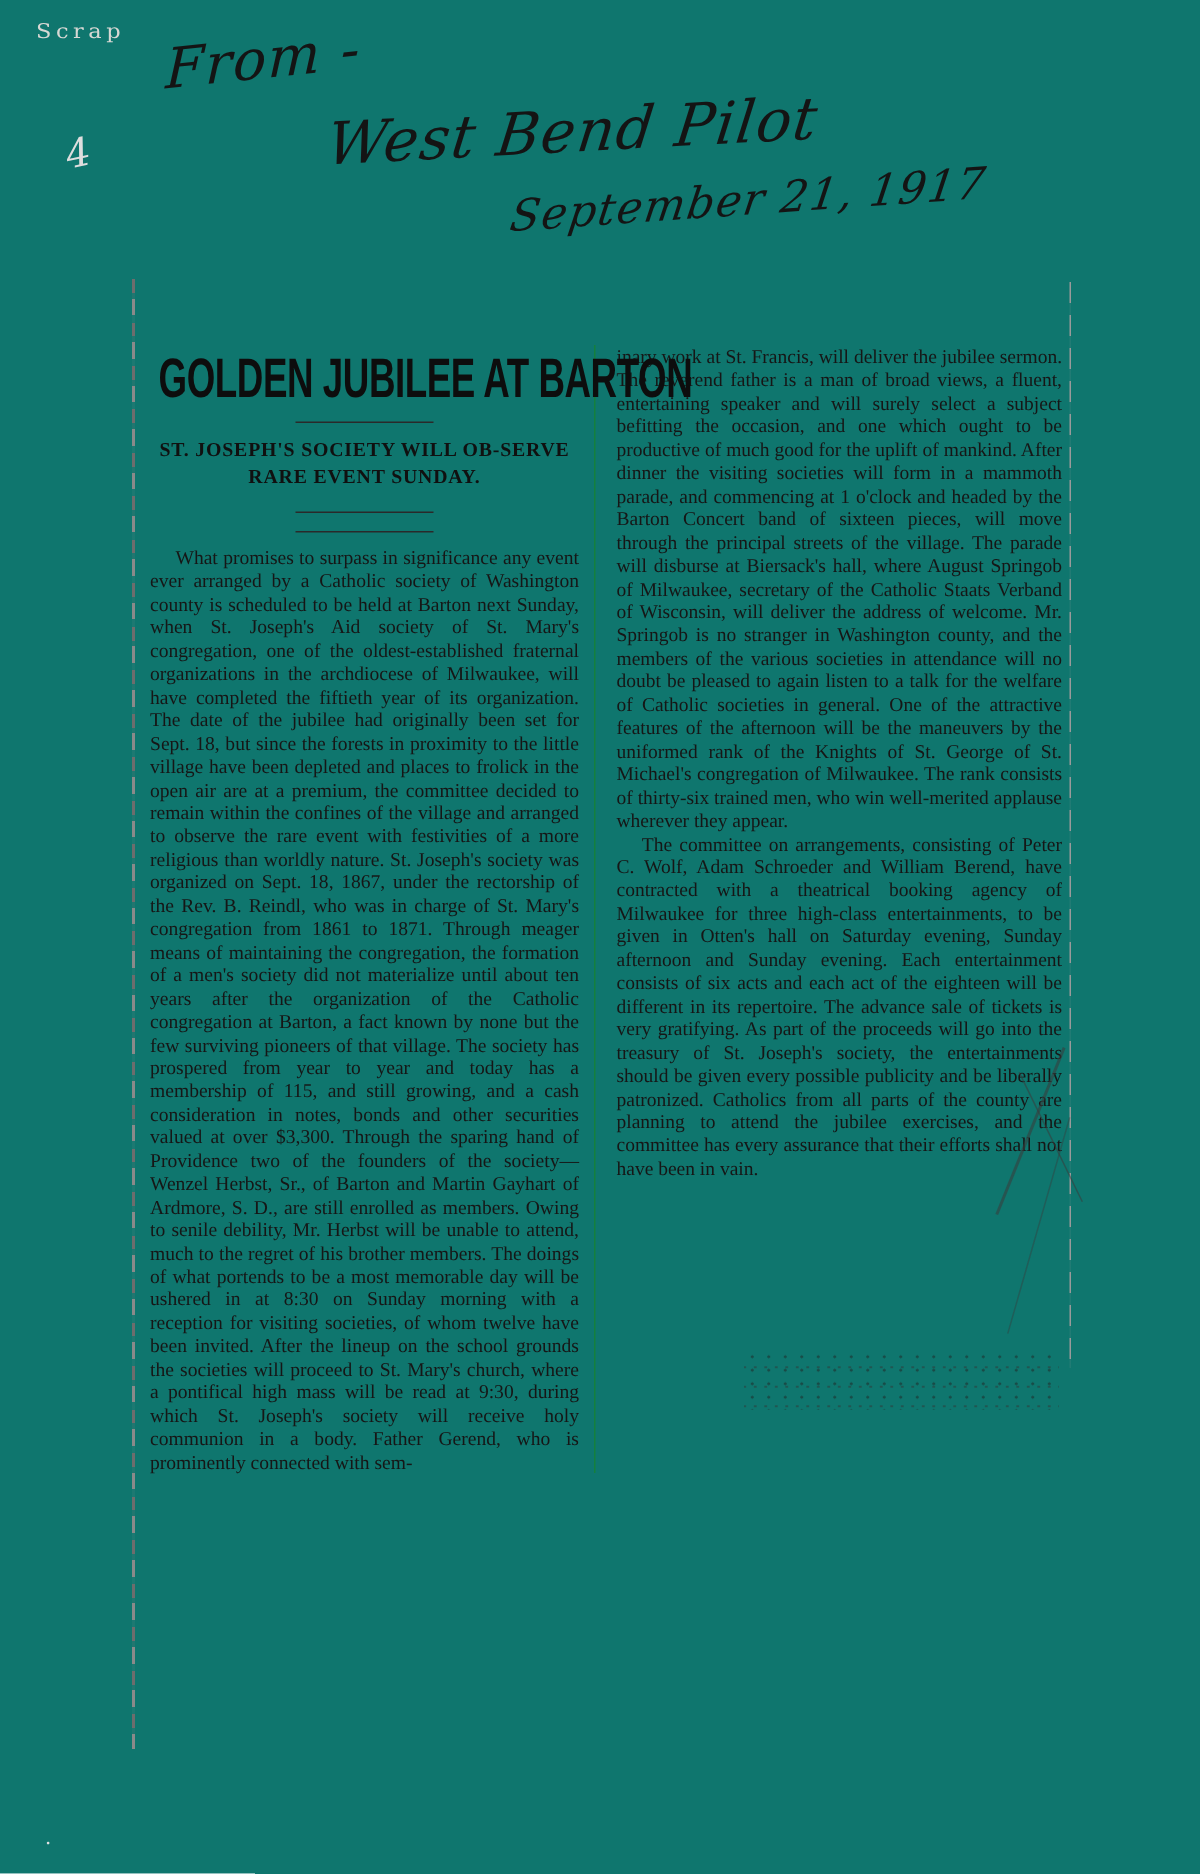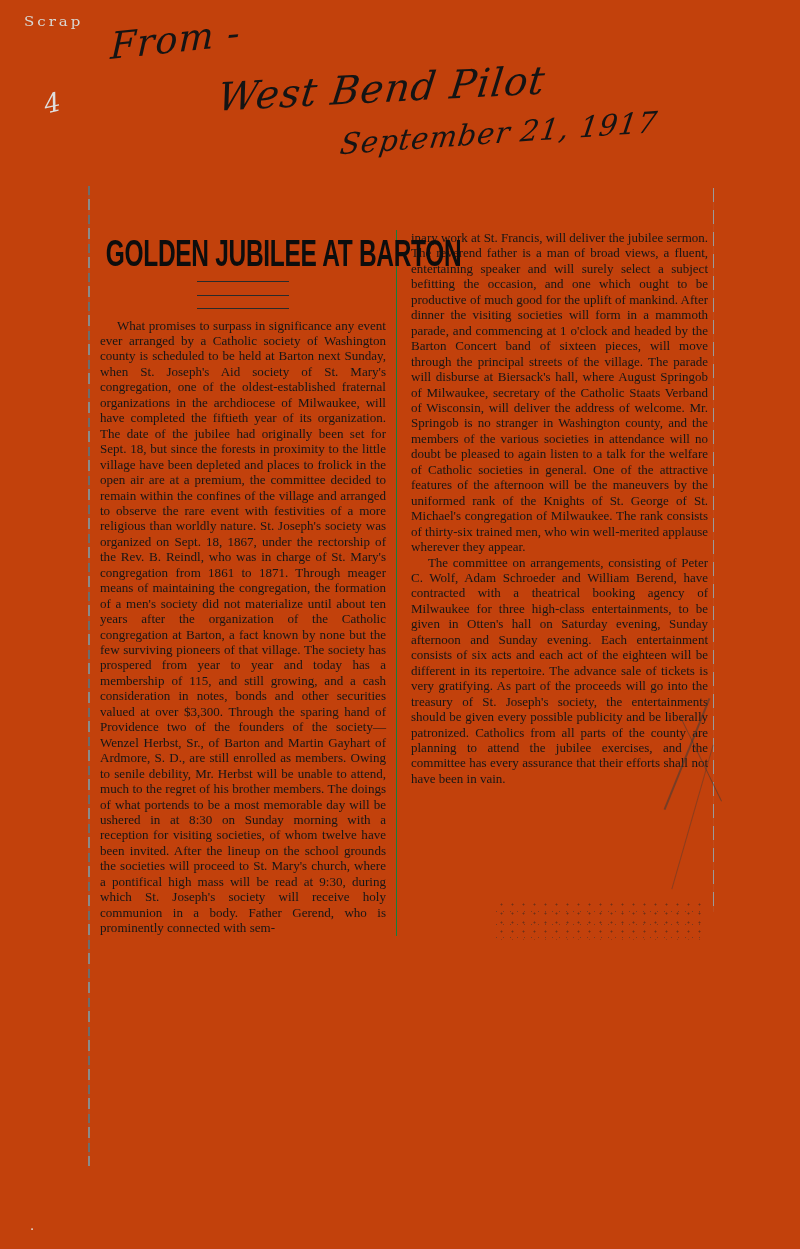--- a/index.html
+++ b/index.html
@@ -14,21 +14,21 @@
     position: relative;
     overflow: hidden;
     font-family: "Liberation Serif", "DejaVu Serif", serif;
     color: #1b1b1b;
   }
 
   
   .scan-page {
     position: absolute;
     inset: 0;
-    background: #c2410c;
+    background: #0f766e;
   }
 
   
   .ghost-mark {
     position: absolute;
     color: #d8d8d4;
     font-family: "DejaVu Serif", serif;
     user-select: none;
     white-space: nowrap;
   }
@@ -278,20 +278,21 @@
   <div class="clipping">
 
     <div class="edge-left"></div>
     <div class="edge-right"></div>
 
     <div class="columns">
 
       <div class="col col-left">
         <div class="headline">GOLDEN JUBILEE AT BARTON</div>
         <div class="rule r2"></div>
+        <div class="deck">ST. JOSEPH'S SOCIETY WILL OB-SERVE RARE EVENT SUNDAY.</div>
         <div class="rule r3"></div>
         <div class="rule"></div>
         <div class="body-text">
           <p>What promises to surpass in significance any event ever arranged by a Catholic society of Washington county is scheduled to be held at Barton next Sunday, when St. Joseph's Aid society of St. Mary's congregation, one of the oldest-established fraternal organizations in the archdiocese of Milwaukee, will have completed the fiftieth year of its organization. The date of the jubilee had originally been set for Sept. 18, but since the forests in proximity to the little village have been depleted and places to frolick in the open air are at a premium, the committee decided to remain within the confines of the village and arranged to observe the rare event with festivities of a more religious than worldly nature. St. Joseph's society was organized on Sept. 18, 1867, under the rectorship of the Rev. B. Reindl, who was in charge of St. Mary's congregation from 1861 to 1871. Through meager means of maintaining the congregation, the formation of a men's society did not materialize until about ten years after the organization of the Catholic congregation at Barton, a fact known by none but the few surviving pioneers of that village. The society has prospered from year to year and today has a membership of 115, and still growing, and a cash consideration in notes, bonds and other securities valued at over $3,300. Through the sparing hand of Providence two of the founders of the society—Wenzel Herbst, Sr., of Barton and Martin Gayhart of Ardmore, S. D., are still enrolled as members. Owing to senile debility, Mr. Herbst will be unable to attend, much to the regret of his brother members. The doings of what portends to be a most memorable day will be ushered in at 8:30 on Sunday morning with a reception for visiting societies, of whom twelve have been invited. After the lineup on the school grounds the societies will proceed to St. Mary's church, where a pontifical high mass will be read at 9:30, during which St. Joseph's society will receive holy communion in a body. Father Gerend, who is prominently connected with sem-</p>
         </div>
       </div>
 
       <div class="col col-right">
         <div class="body-text">
           <p class="cont">inary work at St. Francis, will deliver the jubilee sermon. The reverend father is a man of broad views, a fluent, entertaining speaker and will surely select a subject befitting the occasion, and one which ought to be productive of much good for the uplift of mankind. After dinner the visiting societies will form in a mammoth parade, and commencing at 1 o'clock and headed by the Barton Concert band of sixteen pieces, will move through the principal streets of the village. The parade will disburse at Biersack's hall, where August Springob of Milwaukee, secretary of the Catholic Staats Verband of Wisconsin, will deliver the address of welcome. Mr. Springob is no stranger in Washington county, and the members of the various societies in attendance will no doubt be pleased to again listen to a talk for the welfare of Catholic societies in general. One of the attractive features of the afternoon will be the maneuvers by the uniformed rank of the Knights of St. George of St. Michael's congregation of Milwaukee. The rank consists of thirty-six trained men, who win well-merited applause wherever they appear.</p>

